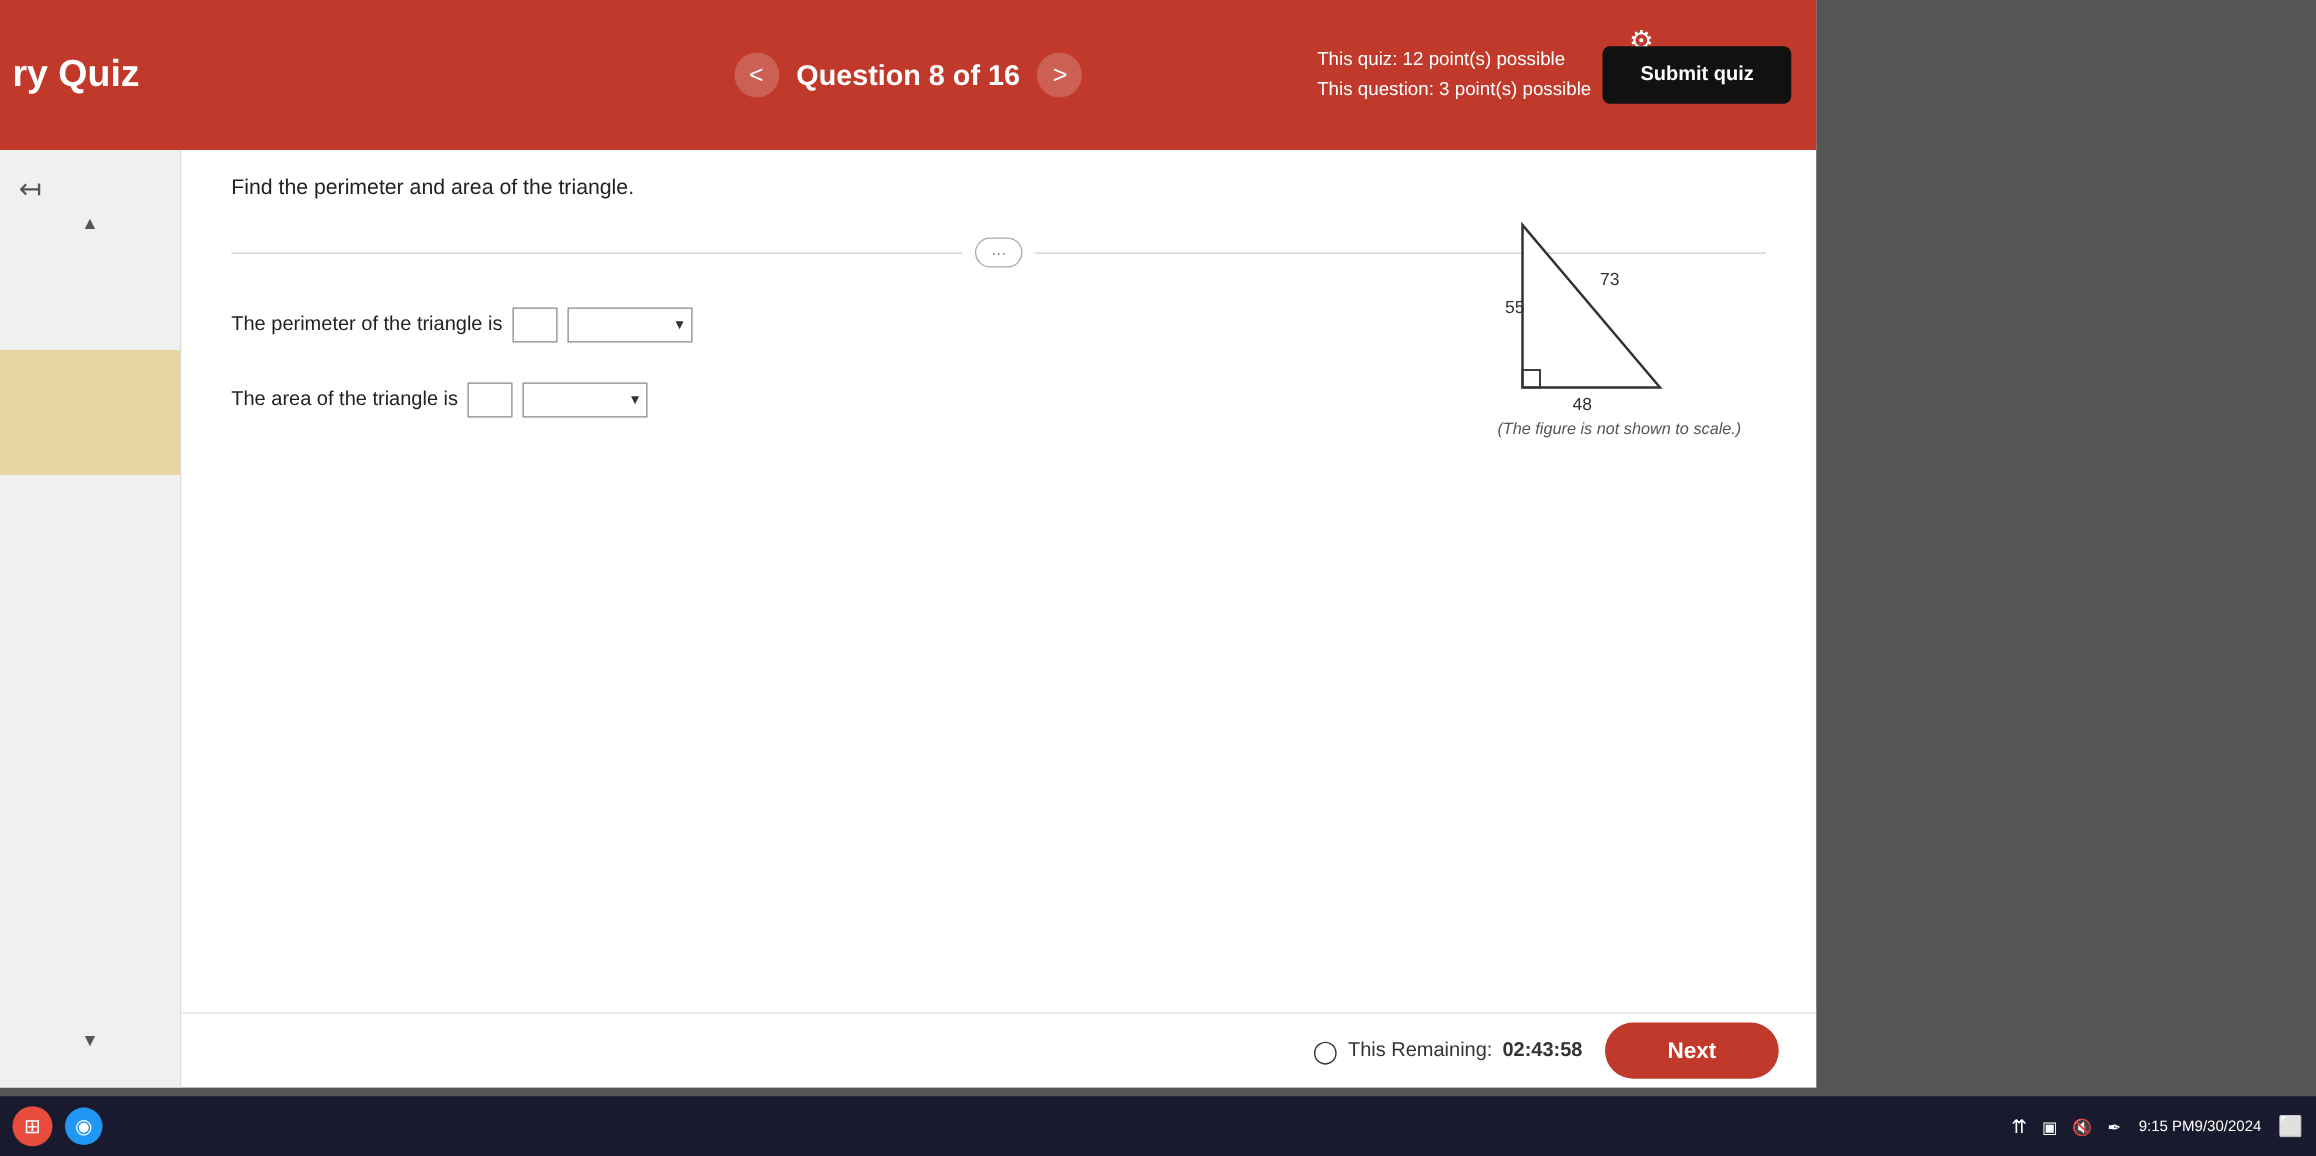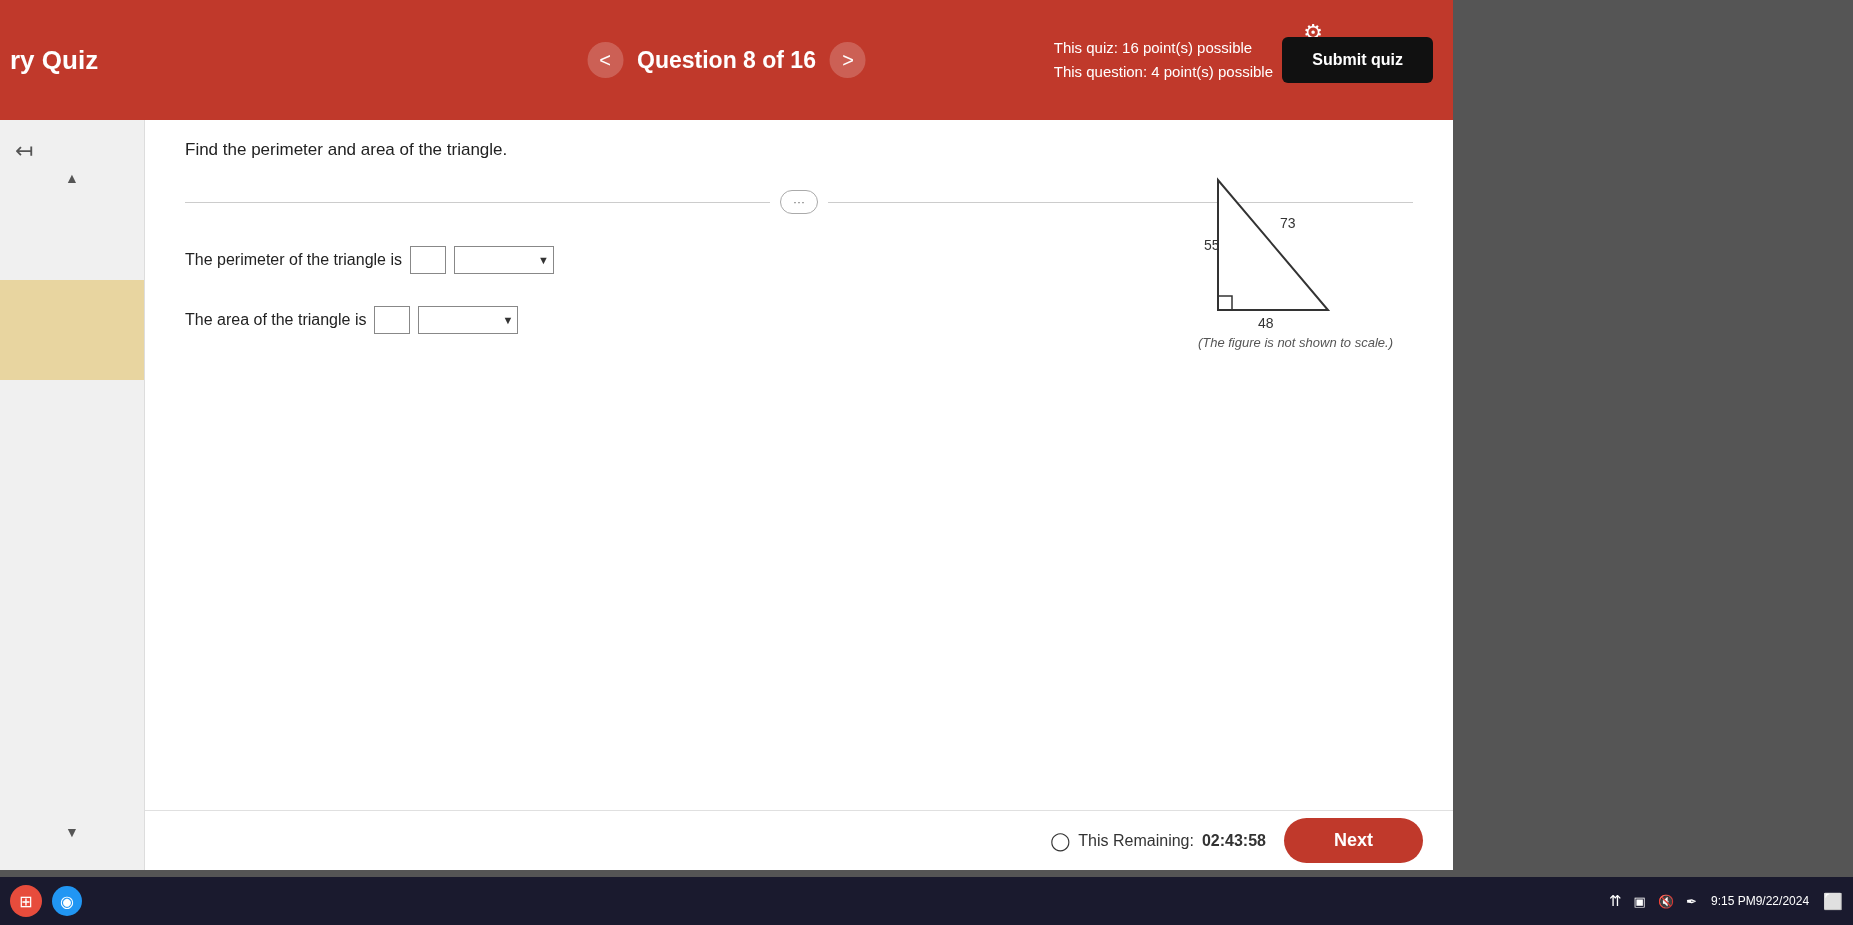--- a/index.html
+++ b/index.html
@@ -19,21 +19,21 @@
       background: #c0392b;
       height: 120px;
       display: flex;
       align-items: center;
       padding: 0 20px;
       position: relative;
     }
 
     .header-title {
       color: #fff;
-      font-size: 26px;
+      font-size: 30px;
       font-weight: bold;
       position: absolute;
       left: 10px;
       top: 50%;
       transform: translateY(-50%);
     }
 
     .question-nav {
       display: flex;
       align-items: center;
@@ -349,22 +349,22 @@
   <div class="header">
     <span class="header-title">ry Quiz</span>
 
     <div class="question-nav">
       <button class="nav-arrow">&lt;</button>
       <span class="question-label">Question 8 of 16</span>
       <button class="nav-arrow">&gt;</button>
     </div>
 
     <div class="quiz-info">
-      <div>This quiz: 16 point(s) possible</div>
-      <div>This question: 4 point(s) possible</div>
+      <div>This quiz: 12 point(s) possible</div>
+      <div>This question: 3 point(s) possible</div>
     </div>
 
     <span class="settings-icon">⚙</span>
 
     <button class="submit-btn">Submit quiz</button>
   </div>
 
   <div class="content">
 
     <div class="left-sidebar">
@@ -441,17 +441,17 @@
 
   <div class="taskbar-right">
     <div class="sys-icons">
       <span style="color:#fff; font-size:15px;">⇈</span>
       <span style="color:#fff; font-size:13px;">▣</span>
       <span style="color:#fff; font-size:13px;">🔇</span>
       <span style="color:#fff; font-size:13px;">✒</span>
     </div>
     <div class="clock">
       <span>9:15 PM</span>
-      <span>9/22/2024</span>
+      <span>9/30/2024</span>
     </div>
     <span style="color:#fff; font-size:16px;">⬜</span>
   </div>
 </div>
 
 </body></html>

